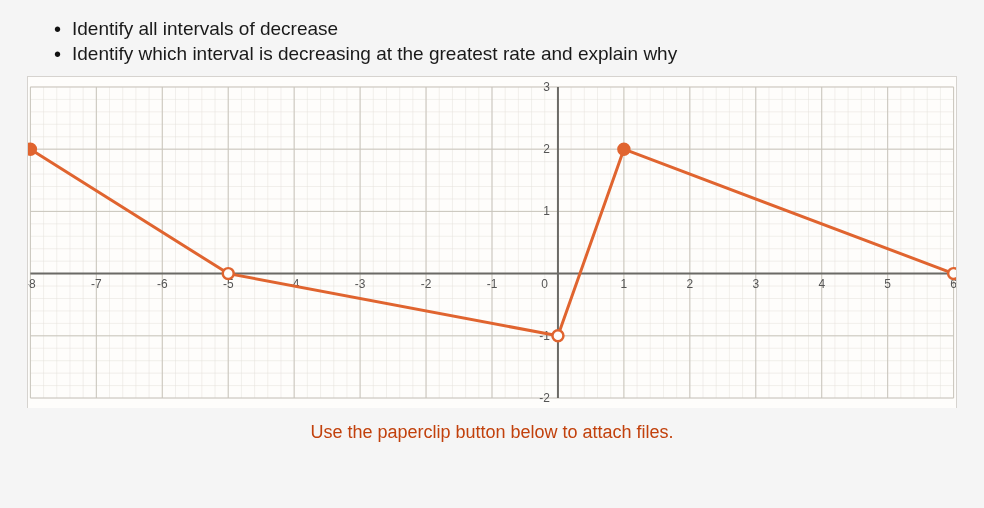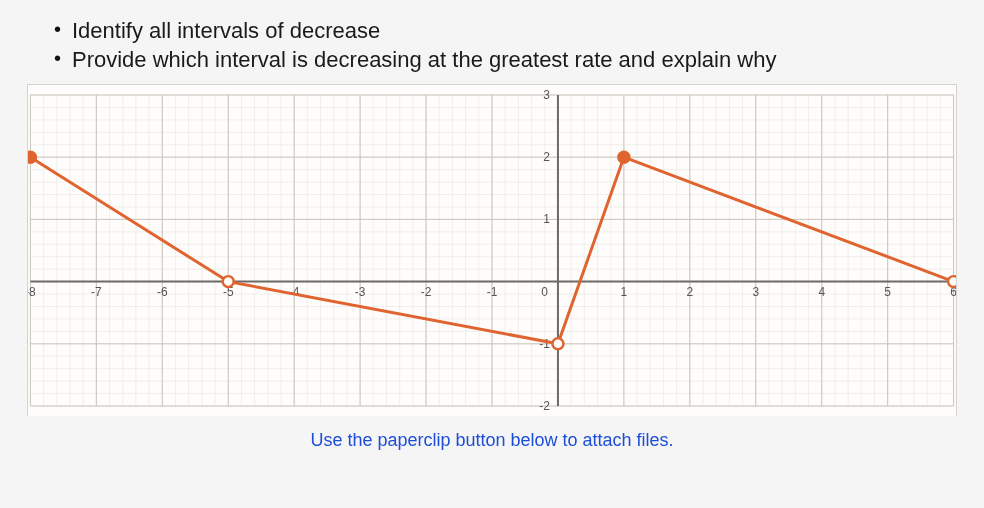--- a/index.html
+++ b/index.html
@@ -22,21 +22,21 @@
     height: 10px;
     line-height: 0px;
     position: relative;
     top: -8px;
   }
   ul.bullets {
     list-style: none;
     margin: 4px 0 10px 36px;
   }
   ul.bullets li {
-    font-size: 22px;
+    font-size: 19px;
     line-height: 1.32;
     color: #1a1a1a;
     position: relative;
     padding-left: 18px;
   }
   ul.bullets li::before {
     content: "•";
     position: absolute;
     left: 0;
     top: 0;
@@ -52,32 +52,32 @@
     display: block;
     width: 930px;
     height: 332px;
     background: #fefdfb;
     border: 1px solid #d6d3cf;
     border-bottom: none;
   }
   .instruction {
     text-align: center;
     font-size: 18px;
-    color: #1d4ed8;
+    color: #c2410c;
     margin-top: 14px;
   }
 </style>
 </head>
 <body>
 
 <div class="cutoff">Given the graph of the piecewise function f(x) below.</div>
 
 <ul class="bullets">
   <li>Identify all intervals of decrease</li>
-  <li>Provide which interval is decreasing at the greatest rate and explain why</li>
+  <li>Identify which interval is decreasing at the greatest rate and explain why</li>
 </ul>
 
 <div class="chart-wrap">
   <svg class="chart" viewBox="0 0 930 332">
       <line x1="2" y1="10" x2="2" y2="322" stroke="#e4e1da" stroke-width="0.5"></line>
       <line x1="15.22857142857144" y1="10" x2="15.22857142857144" y2="322" stroke="#e4e1da" stroke-width="0.5"></line>
       <line x1="28.45714285714288" y1="10" x2="28.45714285714288" y2="322" stroke="#e4e1da" stroke-width="0.5"></line>
       <line x1="41.68571428571432" y1="10" x2="41.68571428571432" y2="322" stroke="#e4e1da" stroke-width="0.5"></line>
       <line x1="54.91428571428576" y1="10" x2="54.91428571428576" y2="322" stroke="#e4e1da" stroke-width="0.5"></line>
       <line x1="68.14285714285721" y1="10" x2="68.14285714285721" y2="322" stroke="#e4e1da" stroke-width="0.5"></line>

